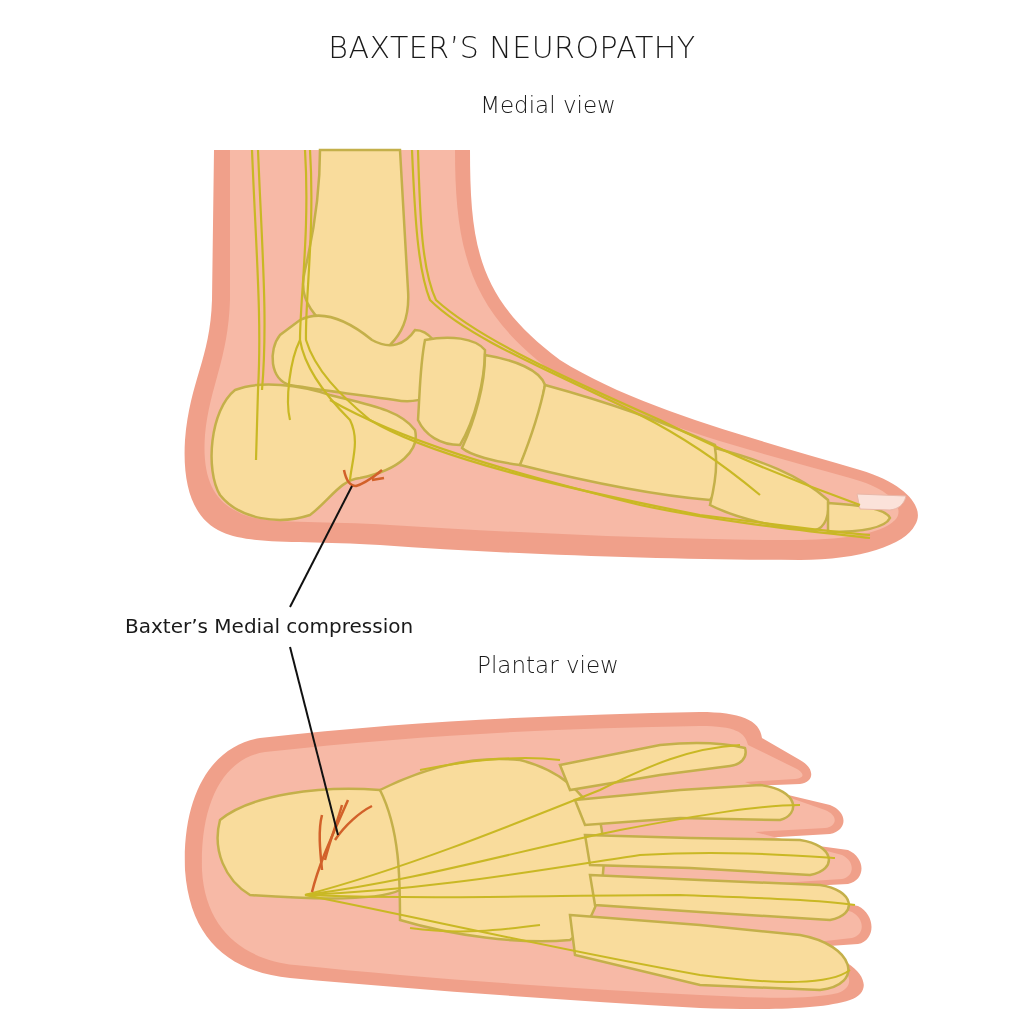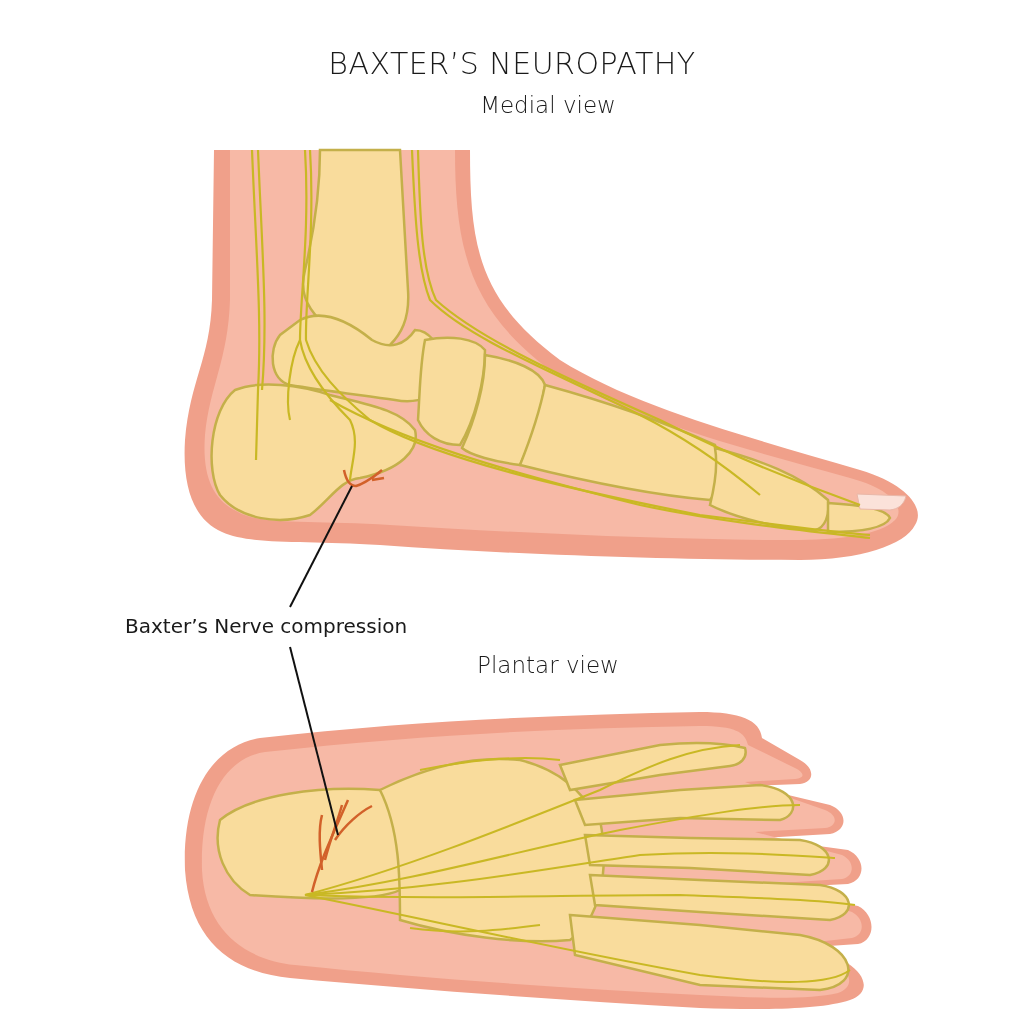--- a/index.html
+++ b/index.html
@@ -1,33 +1,33 @@
 <!DOCTYPE html>
 <html><head>
 <meta charset="utf-8">
 <style>
   html, body { margin: 0; padding: 0; background: #ffffff; }
   body { width: 1024px; height: 1024px; position: relative; overflow: hidden;
          font-family: "DejaVu Sans", "Liberation Sans", sans-serif; }
-  .title { position: absolute; top: 46px; left: 0; width: 1024px; text-align: center;
+  .title { position: absolute; top: 30px; left: 0; width: 1024px; text-align: center;
            font-size: 30px; color: #1a1a1a; font-weight: 300; letter-spacing: 0.5px; }
   .subtitle { position: absolute; left: 0; width: 1024px; text-align: center;
               font-size: 23px; color: #1a1a1a; font-weight: 300; margin-left: 36px; }
   .medial { top: 92px; }
   .plantar { top: 652px; left: 512px; width: auto; transform: translateX(-50%); left: 512px; }
   .callout { position: absolute; top: 614px; left: 125px; font-size: 20px; color: #1a1a1a; }
   svg.art { position: absolute; left: 0; top: 0; }
 </style>
 </head>
 <body>
 
 <div class="title">BAXTER’S NEUROPATHY</div>
 <div class="subtitle medial">Medial view</div>
 <div class="subtitle plantar">Plantar view</div>
-<div class="callout">Baxter’s Nerve compression</div>
+<div class="callout">Baxter’s Medial compression</div>
 
 <svg class="art" width="1024" height="1024" viewBox="0 0 1024 1024">
 
   <g>
 
     <path d="M214,150 L470,150 C470,250 480,300 560,360 C640,410 760,440 860,470 C910,485 925,510 915,525 C905,545 860,560 800,560 C680,560 520,555 380,545 C300,540 250,545 222,532 C195,520 182,490 185,440 C190,380 210,360 212,300 Z" fill="#F0A08A"></path>
 
     <path d="M230,150 L455,150 C455,250 470,310 550,370 C630,420 750,450 850,478 C895,490 905,510 895,520 C880,535 840,540 790,540 C670,540 520,533 390,525 C310,520 260,525 238,512 C212,500 202,475 205,435 C210,385 228,360 230,300 Z" fill="#F7B9A6"></path>
 
     <path d="M320,150 L400,150 L408,290 C410,320 400,335 390,345 C370,350 345,340 320,320 C305,305 300,290 305,270 C312,240 320,200 320,150 Z" fill="#F9DC9C" stroke="#C4B04A" stroke-width="2.5"></path>

